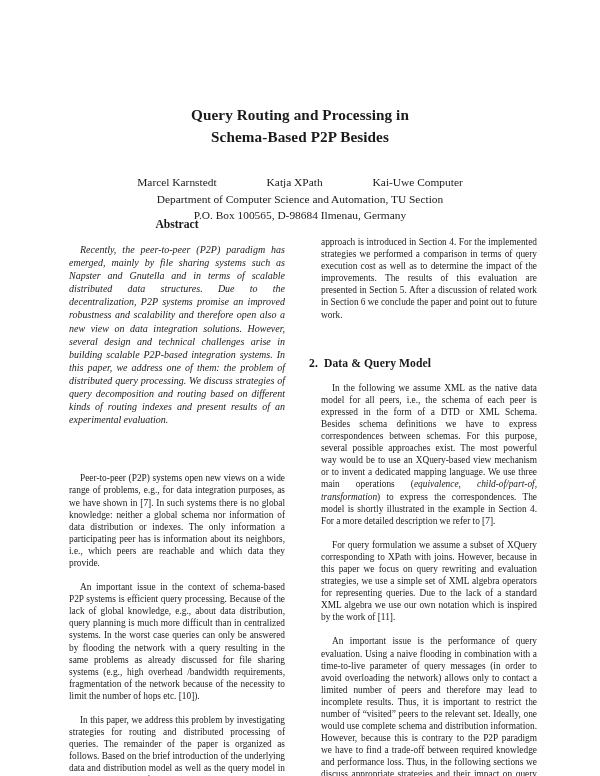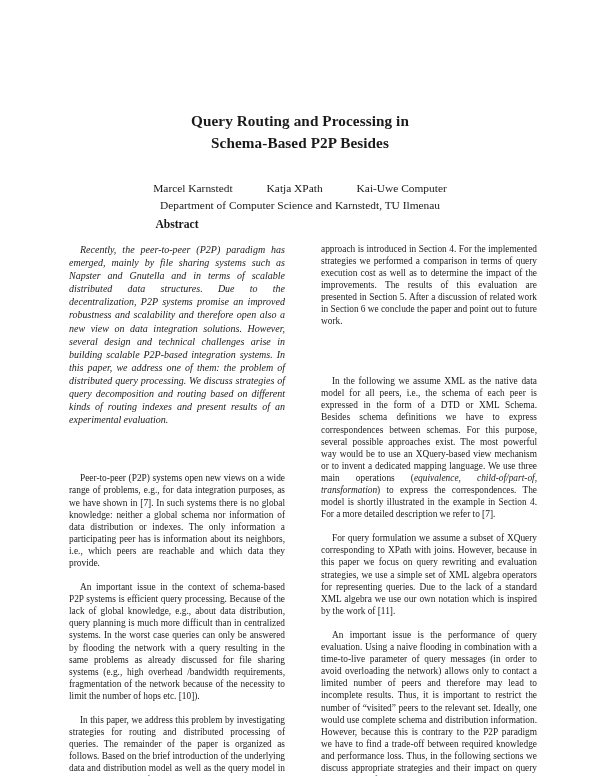--- a/index.html
+++ b/index.html
@@ -11,21 +11,21 @@
     width: 600px;
     height: 776px;
     font-family: "Liberation Serif", "DejaVu Serif", serif;
     color: #1a1a1a;
     overflow: hidden;
   }
   .page {
     width: 600px;
     height: 776px;
     box-sizing: border-box;
-    padding: 10px;
+    padding: 4px;
     position: relative;
     background: #fff;
   }
 
   
   .title-block {
     padding-top: 100px;
     text-align: center;
   }
   .paper-title {
@@ -42,21 +42,21 @@
 
   .authors-block {
     margin-top: 27px;
     text-align: center;
     font-size: 11.4px;
     line-height: 1.46;
   }
   .author-names {
     display: flex;
     justify-content: center;
-    gap: 34px;
+    gap: 50px;
   }
   .author-name { white-space: nowrap; }
   .affiliation { white-space: nowrap; }
   .address { white-space: nowrap; }
 
   
   .columns {
     position: absolute;
     top: 218px;
     left: 57px;
@@ -116,21 +116,22 @@
       <span class="title-line">Query Routing and Processing in</span>
       <span class="title-line">Schema-Based P2P Besides</span>
     </h1>
 
     <div class="authors-block">
       <div class="author-names">
         <span class="author-name">Marcel Karnstedt</span>
         <span class="author-name">Katja XPath</span>
         <span class="author-name">Kai-Uwe Computer</span>
       </div>
-      <div class="affiliation">Department of Computer Science and Karnstedt, TU Ilmenau</div>
+      <div class="affiliation">Department of Computer Science and Automation, TU Section</div>
+      <div class="address">P.O. Box 100565, D-98684 Ilmenau, Germany</div>
     </div>
   </div>
 
   <div class="columns">
 
     <div class="col">
 
       <div class="abstract-head">Abstract</div>
       <p class="para abstract">Recently, the peer-to-peer (P2P) paradigm has emerged, mainly by file sharing systems such as Napster and Gnutella and in terms of scalable distributed data structures. Due to the decentralization, P2P systems promise an improved robustness and scalability and therefore open also a new view on data integration solutions. However, several design and technical challenges arise in building scalable P2P-based integration systems. In this paper, we address one of them: the problem of distributed query processing. We discuss strategies of query decomposition and routing based on different kinds of routing indexes and present results of an experimental evaluation.</p>
 
@@ -141,20 +142,23 @@
       <p class="para">An important issue in the context of schema-based P2P systems is efficient query processing. Because of the lack of global knowledge, e.g., about data distribution, query planning is much more difficult than in centralized systems. In the worst case queries can only be answered by flooding the network with a query resulting in the same problems as already discussed for file sharing systems (e.g., high overhead /bandwidth requirements, fragmentation of the network because of the necessity to limit the number of hops etc. [10]).</p>
       <p class="para">In this paper, we address this problem by investigating strategies for routing and distributed processing of queries. The remainder of the paper is organized as follows. Based on the brief introduction of the underlying data and distribution model as well as the query model in Section 2 we classify possible processing strategies in Section 3. The routing</p>
     </div>
 
     <div class="col">
 
       <p class="para" style="text-indent:0">approach is introduced in Section 4. For the implemented strategies we performed a comparison in terms of query execution cost as well as to determine the impact of the improvements. The results of this evaluation are presented in Section 5. After a discussion of related work in Section 6 we conclude the paper and point out to future work.</p>
 
       <div class="gap-sec2"></div>
 
+      <h2 class="section-head">
+        <span class="num">2.</span><span>Data &amp; Query Model</span>
+      </h2>
 
       <p class="para"><span>In the following we assume XML as the native data model for all peers, i.e., the schema of each peer is expressed in the form of a DTD or XML Schema. Besides schema definitions we have to express correspondences between schemas. For this purpose, several possible approaches exist. The most powerful way would be to use an XQuery-based view mechanism or to invent a dedicated mapping language. We use three main operations (</span><em class="it">equivalence, child-of/part-of, transformation</em><span>) to express the correspondences. The model is shortly illustrated in the example in Section 4. For a more detailed description we refer to [7].</span></p>
 
       <p class="para">For query formulation we assume a subset of XQuery corresponding to XPath with joins. However, because in this paper we focus on query rewriting and evaluation strategies, we use a simple set of XML algebra operators for representing queries. Due to the lack of a standard XML algebra we use our own notation which is inspired by the work of [11].</p>
       <p class="para">An important issue is the performance of query evaluation. Using a naive flooding in combination with a time-to-live parameter of query messages (in order to avoid overloading the network) allows only to contact a limited number of peers and therefore may lead to incomplete results. Thus, it is important to restrict the number of “visited” peers to the relevant set. Ideally, one would use complete schema and distribution information. However, because this is contrary to the P2P paradigm we have to find a trade-off between required knowledge and performance loss. Thus, in the following sections we discuss appropriate strategies and their impact on query evaluation performance.</p>
     </div>
 
   </div>
 </div>
 

